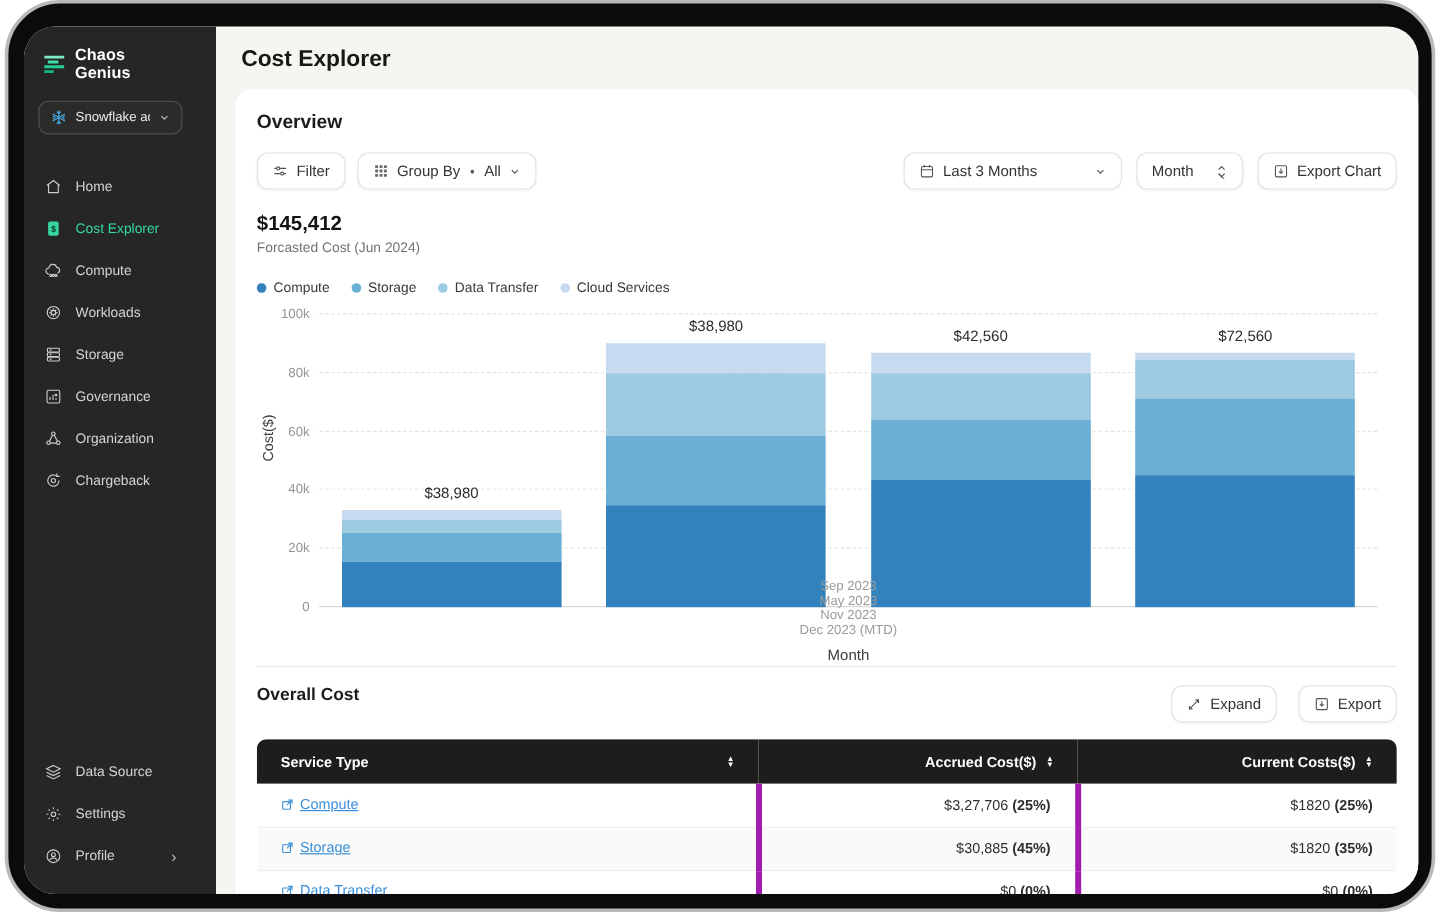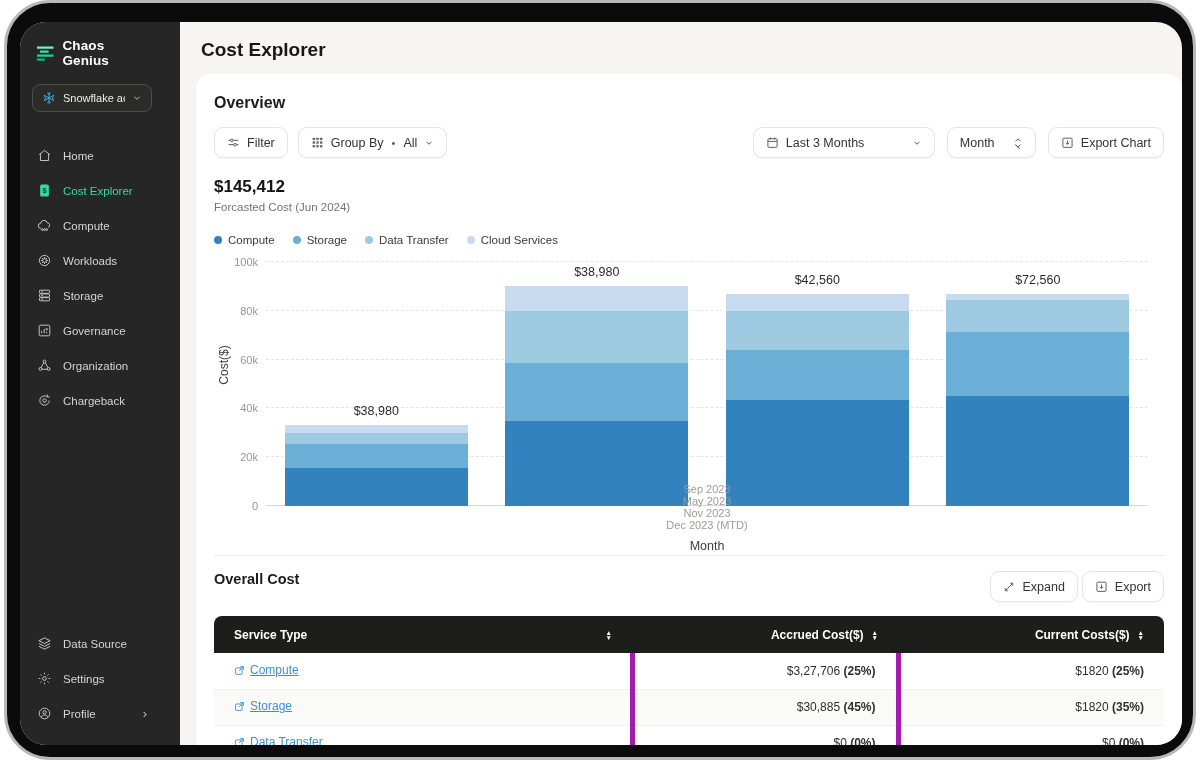--- a/index.html
+++ b/index.html
@@ -55,21 +55,21 @@
   .bar-label { position:absolute; bottom:calc(100% + 7px); left:50%; transform:translateX(-50%); font-size:12.5px; font-weight:500; color:#2b2b29; white-space:nowrap; }
   .xlabels { position:absolute; left:52px; right:16px; bottom:19px; display:flex;flex-direction:column; }
   .xlabels span { flex:1; text-align:center; font-size:11px; color:#9b9b99; }
   .xaxis-title { position:absolute; left:52px; right:16px; bottom:-3px; text-align:center; font-size:12.5px; font-weight:500; color:#3d3d3b; }
 
   .divider { border:none; border-top:1px solid #e9e9e7; margin-top:5px; }
 
   
   .overall-head { margin-top:15px; display:flex; align-items:flex-start; }
   .overall-title { font-size:14.5px; font-weight:700; color:#1c1c1a; }
-  .overall-actions { margin-left:auto; display:flex; gap:4px; }
+  .overall-actions { margin-left:auto; display:flex; gap:18px; }
 
   .cost-table { margin-top:14px; width:100%; border-collapse:collapse; border-radius:8px 8px 0 0; overflow:hidden; }
   .cost-table th { background:#1d1d1b; color:#ffffff; height:37px; font-size:12px; font-weight:600; padding:0 20px; }
   .th-inner { display:flex; align-items:center; gap:8px; }
   .th-inner.right { justify-content:flex-end; }
   .th-inner .grow { flex:1; }
   .sort { display:inline-flex; flex-direction:column; line-height:5px; font-size:6.5px; color:#fff; cursor:pointer; }
   .cost-table td { height:36px; font-size:12px; padding:0 20px; border-bottom:1px solid #f0f0ee; color:#2e2e2c; }
   .cost-table td.num { text-align:right; font-weight:500; }
   .cost-table td.num b { font-weight:700; }

